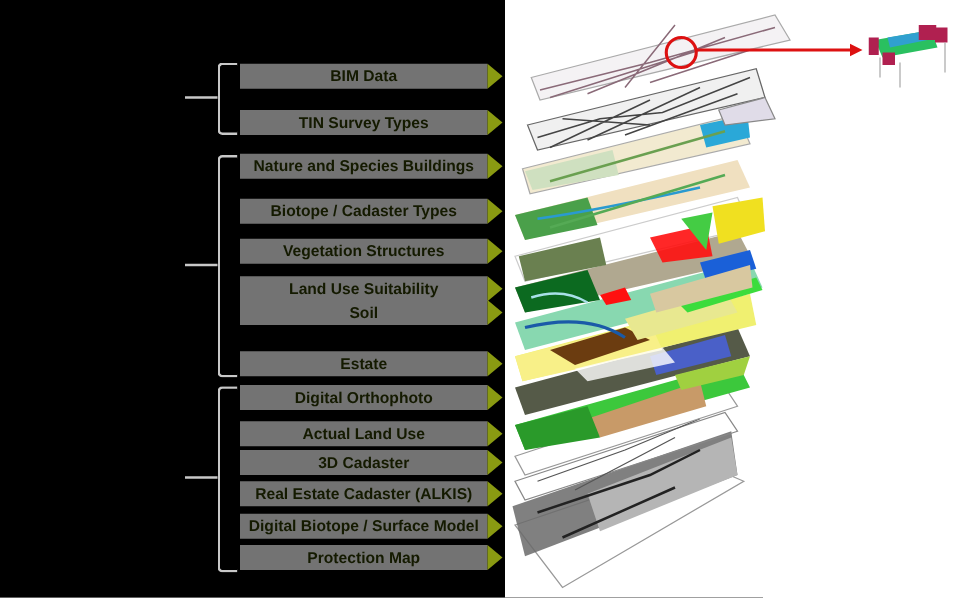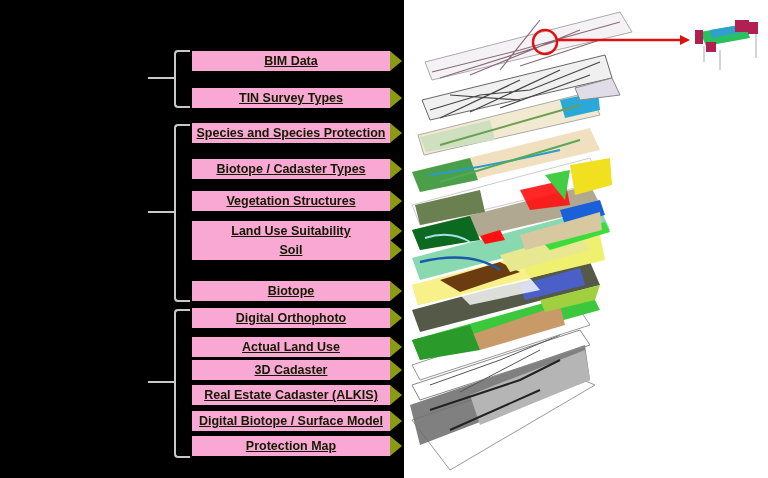--- a/index.html
+++ b/index.html
@@ -1,46 +1,46 @@
 <!DOCTYPE html>
 <html><head>
 <meta charset="utf-8">
 <style>
   html,body{margin:0;padding:0;}
   body{width:768px;height:478px;position:relative;overflow:hidden;background:#fff;font-family:"Liberation Sans",sans-serif;}
   .left{position:absolute;left:0;top:0;width:404px;height:478px;background:#000;}
   .right{position:absolute;left:404px;top:0;width:364px;height:478px;background:#fff;}
-  .label{position:absolute;left:192px;width:198px;height:20px;background:#f9a8d4;color:#141a00;
-    font-size:12.5px;font-weight:bold;line-height:20px;text-align:center;white-space:nowrap;text-decoration:underline;}
+  .label{position:absolute;left:192px;width:198px;height:20px;background:#737373;color:#141a00;
+    font-size:12.5px;font-weight:bold;line-height:20px;text-align:center;white-space:nowrap;}
   .label::after{content:"";position:absolute;right:-12px;top:0;border-top:10px solid transparent;border-bottom:10px solid transparent;border-left:12px solid #8a9a12;}
   .bracket{position:absolute;border:2px solid #c8c8c8;border-right:none;border-radius:4px 0 0 4px;width:14px;}
   .stem{position:absolute;height:2px;background:#c8c8c8;width:26px;}
   svg{position:absolute;left:0;top:0;}
 </style>
 </head>
 <body>
 
 <div class="left"></div>
 <div class="right"></div>
 
 <div class="bracket" style="left:174px;top:50px;height:54px;"></div>
 <div class="stem" style="left:148px;top:77px;"></div>
 <div class="bracket" style="left:174px;top:124px;height:174px;"></div>
 <div class="stem" style="left:148px;top:211px;"></div>
 <div class="bracket" style="left:174px;top:309px;height:145px;"></div>
 <div class="stem" style="left:148px;top:381px;"></div>
 
 <div class="label" style="top:51px">BIM Data</div>
 <div class="label" style="top:88px">TIN Survey Types</div>
-<div class="label" style="top:123px">Species and Species Protection</div>
+<div class="label" style="top:123px">Nature and Species Buildings</div>
 <div class="label" style="top:159px">Biotope / Cadaster Types</div>
 <div class="label" style="top:191px">Vegetation Structures</div>
 <div class="label" style="top:221px">Land Use Suitability</div>
 <div class="label" style="top:240px">Soil</div>
-<div class="label" style="top:281px">Biotope</div>
+<div class="label" style="top:281px">Estate</div>
 <div class="label" style="top:308px">Digital Orthophoto</div>
 <div class="label" style="top:337px">Actual Land Use</div>
 <div class="label" style="top:360px">3D Cadaster</div>
 <div class="label" style="top:385px">Real Estate Cadaster (ALKIS)</div>
 <div class="label" style="top:411px">Digital Biotope / Surface Model</div>
 <div class="label" style="top:436px">Protection Map</div>
 
 <svg width="768" height="478">
 
   <g>

